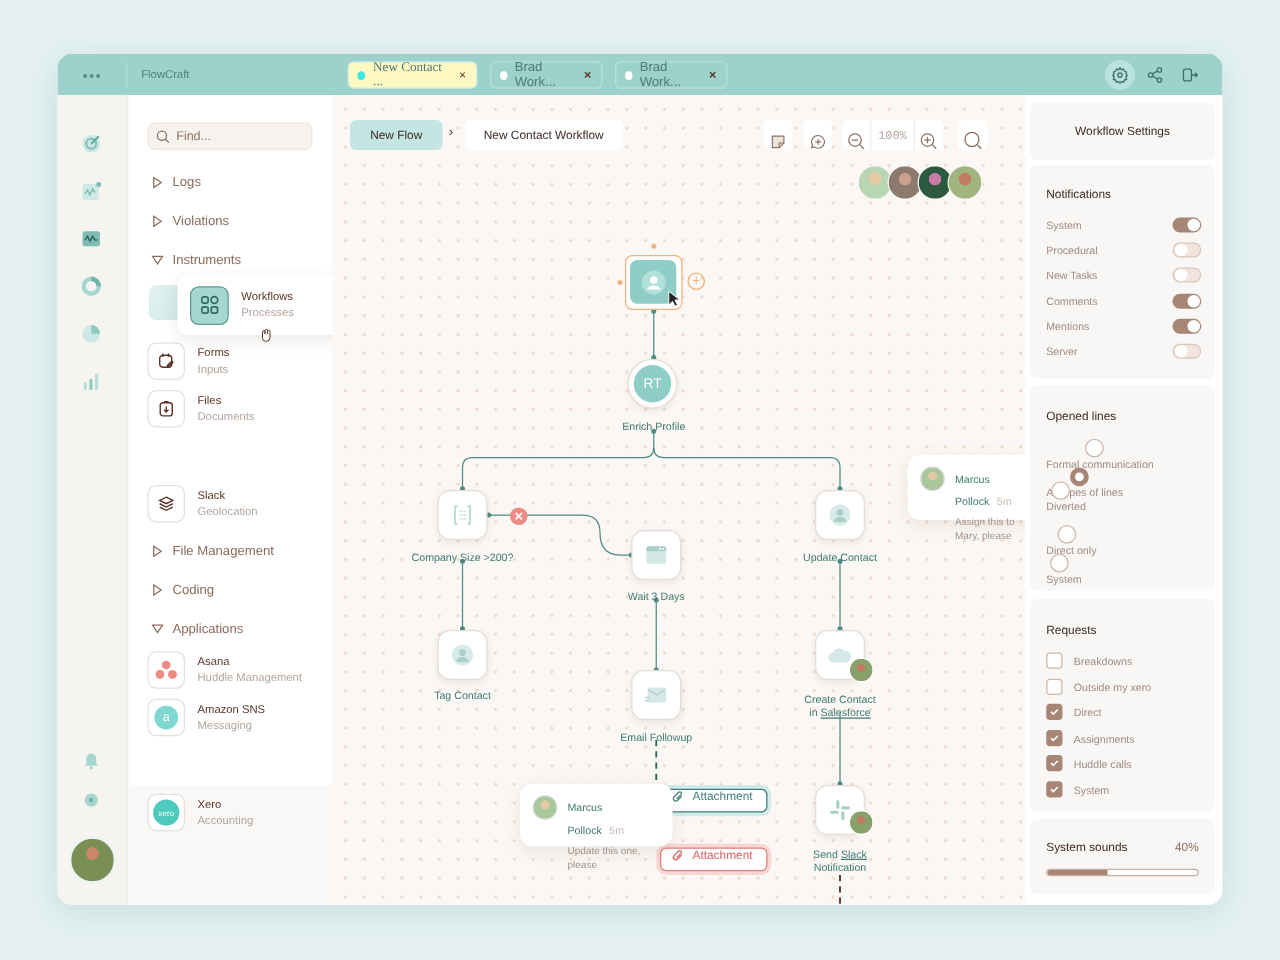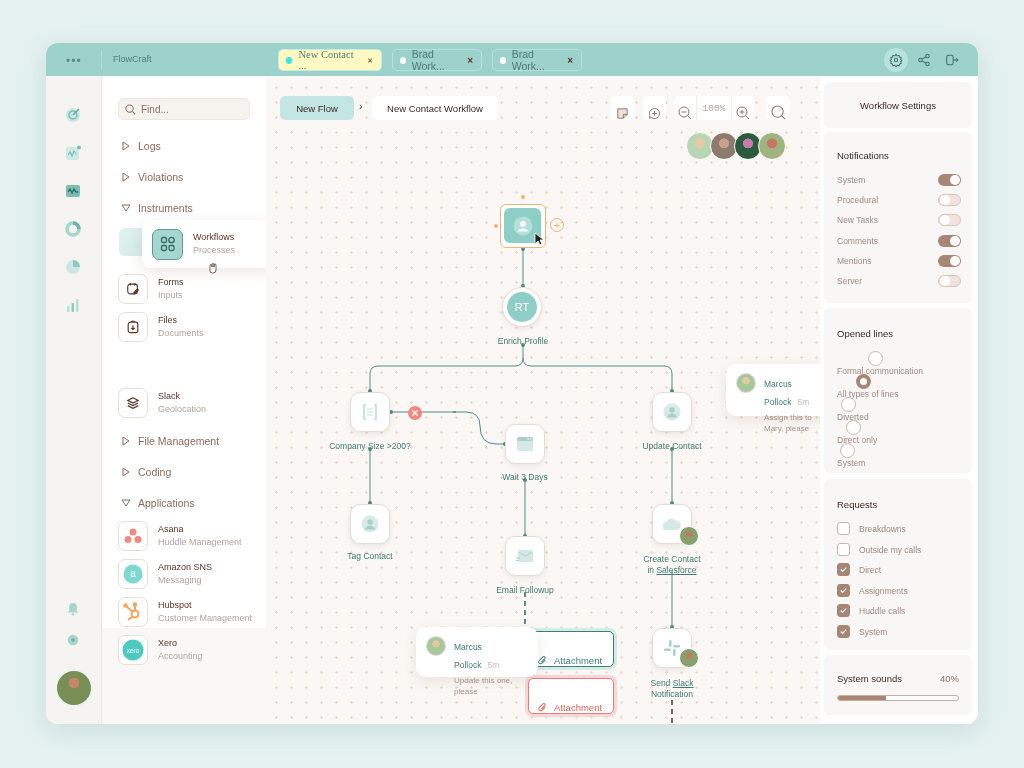--- a/index.html
+++ b/index.html
@@ -48,21 +48,21 @@
   .nlabel { position: absolute; font-size: 8.5px; color: #3f7a73; text-align: center; white-space: nowrap; line-height: 11px; }
   .nlabel u { text-decoration: underline; }
   .mini-av { position: absolute; width: 20px; height: 20px; border-radius: 50%; border: 1.5px solid #fff; background: radial-gradient(circle at 50% 40%, #c27a62 0 22%, #88a06a 23% 100%); }
 
   .comment { position: absolute; background: #fff; border-radius: 10px; box-shadow: 0 4px 14px rgba(140,110,95,0.14); display: flex; padding: 9px 10px; }
   .comment .cav { width: 20px; height: 20px; border-radius: 50%; background: radial-gradient(circle at 50% 38%, #e3c8a6 0 25%, #a8c79a 26% 100%); border: 1px solid #ddd; margin-right: 8px; flex-shrink: 0; }
   .comment .name { font-size: 8.5px; color: #3f7a73; }
   .comment .time { font-size: 8.5px; color: #c9bdb6; margin-left: 6px; }
   .comment .msg { font-size: 8px; color: #a49289; line-height: 11px; margin-top: 3px; }
 
-  .attach { position: absolute; height: 36px; border-radius: 5px; display: flex; align-items: flex-end; padding-left: 8px; font-size: 9.5px; }
+  .attach { position: absolute; height: 19px; border-radius: 5px; display: flex; align-items: flex-start; padding-left: 8px; font-size: 9.5px; }
   .attach.teal { border: 1.5px solid #3d7e77; color: #3d7e77; background: #fff; box-shadow: 0 0 0 3px #d3ece9; }
   .attach.red { border: 1.5px solid #e07e7b; color: #d9625e; background: #fff; box-shadow: 0 0 0 3px #f8d6d4; }
   .attach svg { margin-right: 6px; }
 
   .settings { position: absolute; left: 774px; top: 33px; width: 158px; height: 648px; background: #fff; }
   .sp-card { position: absolute; left: 4px; width: 148px; background: #f8f7f6; border-radius: 6px; }
   .sp-title { font-size: 9.5px; color: #3c2a22; }
   .sp-h { font-size: 9.5px; color: #3c2a22; position: absolute; left: 13px; }
   .toggle-row { position: absolute; left: 13px; width: 124px; display: flex; justify-content: space-between; align-items: center; font-size: 8.5px; color: #a18a7f; }
   .toggle { width: 23px; height: 12px; border-radius: 7px; position: relative; }
@@ -285,34 +285,20 @@
     <div class="nav-item" style="top:483px;">
       <div class="ibox">
         <svg width="20" height="20" viewBox="0 0 20 20">
             <circle cx="10" cy="10" r="9.5" fill="#7fd8d0"></circle>
             <text x="10" y="13" font-size="10" text-anchor="middle" fill="#fff" font-family="Liberation Sans, sans-serif">a</text>
           </svg>
       </div>
       <div>
           <div class="t1">Amazon SNS</div>
           <div class="t2">Messaging</div>
-        </div>
-    </div>
-    <div class="nav-item" style="top:521px;">
-      <div class="ibox">
-        <svg width="20" height="20" viewBox="0 0 20 20" fill="none" stroke="#f0a562" stroke-width="2">
-            <circle cx="12" cy="12" r="3.5"></circle>
-            <path d="M12 8.5V3M9.5 9.5L3 4M9.5 14.5L5 18"></path>
-            <circle cx="12" cy="2.5" r="1.3" fill="#f0a562"></circle>
-            <circle cx="2.5" cy="3.5" r="1.3" fill="#f0a562"></circle>
-          </svg>
-      </div>
-      <div>
-          <div class="t1">Hubspot</div>
-          <div class="t2">Customer Management</div>
         </div>
     </div>
     <div class="nav-item" style="top:559px;">
       <div class="ibox">
         <svg width="22" height="22" viewBox="0 0 22 22">
             <circle cx="11" cy="11" r="10.5" fill="#4ec9bd"></circle>
             <text x="11" y="13.5" font-size="6.5" text-anchor="middle" fill="#fff" font-family="Liberation Sans, sans-serif">xero</text>
           </svg>
       </div>
       <div>
@@ -603,21 +589,21 @@
     <div class="sp-card" style="top:232px;height:165px;">
       <span class="sp-h" style="top:20px;">Opened lines</span>
       <div class="radio-row" style="top:43px;">
           <div class="radio"></div>
           <span>Formal communication</span>
         </div>
       <div class="radio-row" style="top:66px;">
           <div class="radio sel"></div>
           <span>All types of lines</span>
         </div>
-      <div class="radio-row" style="top:89px;">
+      <div class="radio-row" style="top:77px;">
           <div class="radio"></div>
           <span>Diverted</span>
         </div>
       <div class="radio-row" style="top:112px;">
           <div class="radio"></div>
           <span>Direct only</span>
         </div>
       <div class="radio-row" style="top:135px;">
           <div class="radio"></div>
           <span>System</span>
@@ -625,21 +611,21 @@
     </div>
 
     <div class="sp-card" style="top:403px;height:171px;">
       <span class="sp-h" style="top:20px;">Requests</span>
       <div class="check-row" style="top:43px;">
           <div class="check"></div>
           <span>Breakdowns</span>
         </div>
       <div class="check-row" style="top:64px;">
           <div class="check"></div>
-          <span>Outside my calls</span>
+          <span>Outside my xero</span>
         </div>
       <div class="check-row" style="top:84px;">
           <div class="check on">
             <svg width="9" height="9" viewBox="0 0 10 10">
               <path d="M2 5l2 2 4-4" stroke="#fff" stroke-width="1.3" fill="none"></path>
             </svg>
           </div>
           <span>Direct</span>
         </div>
       <div class="check-row" style="top:105px;">

